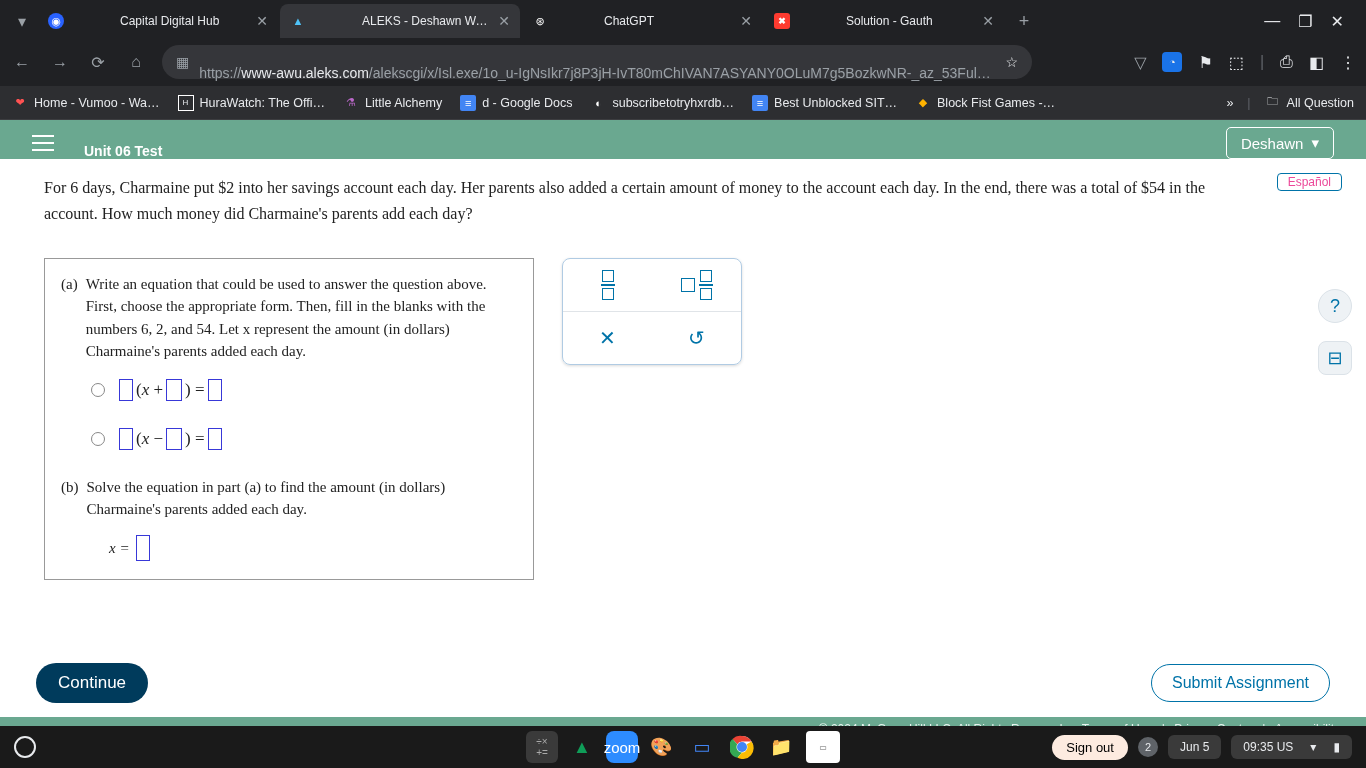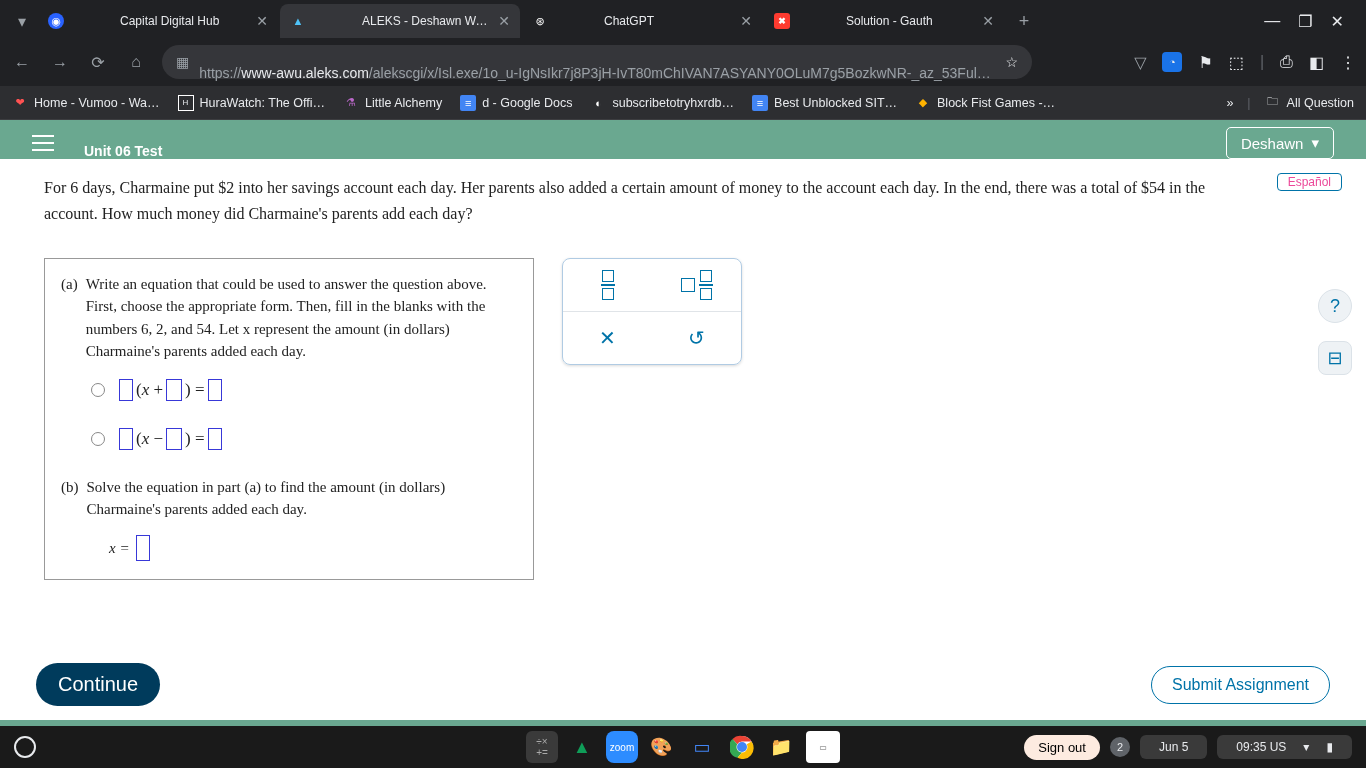--- a/index.html
+++ b/index.html
@@ -67,34 +67,34 @@
 .frac-ico span { width: 12px; height: 12px; border: 1.5px solid #0073a8; }
 .frac-ico .bar { width: 14px; height: 1.5px; background: #0073a8; border: none; }
 .mixed-ico { display: flex; align-items: center; gap: 4px; }
 .mixed-ico .whole { width: 14px; height: 14px; border: 1.5px solid #0073a8; }
 
 .side-buttons { position: absolute; right: 14px; top: 130px; display: flex; flex-direction: column; gap: 18px; }
 .side-btn { width: 34px; height: 34px; border-radius: 50%; background: #eef2f5; display: flex; align-items: center; justify-content: center; color: #0073a8; font-size: 18px; cursor: pointer; border: 1px solid #dbe2e8; }
 
 
 .footer-row { padding: 14px 36px; display: flex; align-items: center; }
-.continue-btn { background: #003b5c; color: #fff; border-radius: 22px; padding: 10px 22px; font-size: 20px; cursor: pointer; }
+.continue-btn { background: #003b5c; color: #fff; border-radius: 22px; padding: 10px 22px; font-size: 17px; cursor: pointer; }
 .submit-btn { margin-left: auto; border: 1.5px solid #0073a8; color: #0073a8; border-radius: 22px; padding: 9px 20px; font-size: 16px; cursor: pointer; }
 
 .copyright-row { background: #6aa890; color: #e8f2ee; font-size: 12px; padding: 5px 20px; text-align: right; }
 .copyright-row a { color: #e8f2ee; margin: 0 6px; cursor: pointer; }
 
 
 .taskbar { position: absolute; bottom: 0; left: 0; right: 0; height: 42px; background: #1a1a1a; display: flex; align-items: center; padding: 0 14px; gap: 10px; color: #e8eaed; font-size: 12px; }
 .tb-start { width: 22px; height: 22px; border: 2px solid #e8eaed; border-radius: 50%; cursor: pointer; }
 .tb-center { position: absolute; left: 50%; transform: translateX(-50%); display: flex; gap: 8px; }
 .tb-ico { width: 32px; height: 32px; border-radius: 6px; display: flex; align-items: center; justify-content: center; font-size: 18px; cursor: pointer; }
 .tb-right { margin-left: auto; display: flex; align-items: center; gap: 10px; }
 .signout-btn { background: #fdebe0; color: #000000; border-radius: 16px; padding: 5px 14px; font-size: 13px; cursor: pointer; }
-.tb-chip { background: #3a3a3a; border-radius: 6px; padding: 5px 19px; cursor: pointer; }
+.tb-chip { background: #3a3a3a; border-radius: 6px; padding: 5px 12px; cursor: pointer; }
 .tb-badge { width: 20px; height: 20px; border-radius: 50%; background: #5f6368; display: flex; align-items: center; justify-content: center; font-size: 11px; }
 </style>
 </head>
 <body>
 
 <div class="browser-top">
   <div class="tab-strip">
     <div class="tab-dropdown">▾</div>
     <div class="tab">
       <span class="favicon" style="background:#2962ff;border-radius:50%;color:#fff">◉</span>
@@ -287,21 +287,21 @@
   <a>Terms of Use</a> |
   <a>Privacy Center</a> |
   <a>Accessibility</a>
 </div>
 
 <div class="taskbar">
   <div class="tb-start"></div>
   <div class="tb-center">
     <div class="tb-ico" style="background:#3a3a3a;color:#aaa;font-size:10px">÷×<br>+=</div>
     <div class="tb-ico" style="color:#0f9d58">▲</div>
-    <div class="tb-ico" style="background:#2d8cff;color:#fff;border-radius:8px;font-size:10px">zoom</div>
+    <div class="tb-ico" style="background:#2d8cff;color:#fff;border-radius:8px;font-size:15px">zoom</div>
     <div class="tb-ico" style="color:#ff4081">🎨</div>
     <div class="tb-ico" style="color:#4285f4">▭</div>
     <div class="tb-ico">
       <svg width="24" height="24" viewBox="0 0 24 24">
           <circle cx="12" cy="12" r="11" fill="#fff"></circle>
           <circle cx="12" cy="12" r="5" fill="#4285f4"></circle>
           <path d="M12 1a11 11 0 0 1 9.5 5.5H12a5.5 5.5 0 0 0-4.76 2.75L2.5 4A11 11 0 0 1 12 1z" fill="#ea4335"></path>
           <path d="M2.5 4l4.74 5.25A5.5 5.5 0 0 0 12 17.5l-4.5 5.25A11 11 0 0 1 2.5 4z" fill="#34a853"></path>
           <path d="M21.5 6.5A11 11 0 0 1 7.5 22.75L12 17.5a5.5 5.5 0 0 0 5.5-5.5 5.4 5.4 0 0 0-.74-2.75z" fill="#fbbc05"></path>
         </svg>

